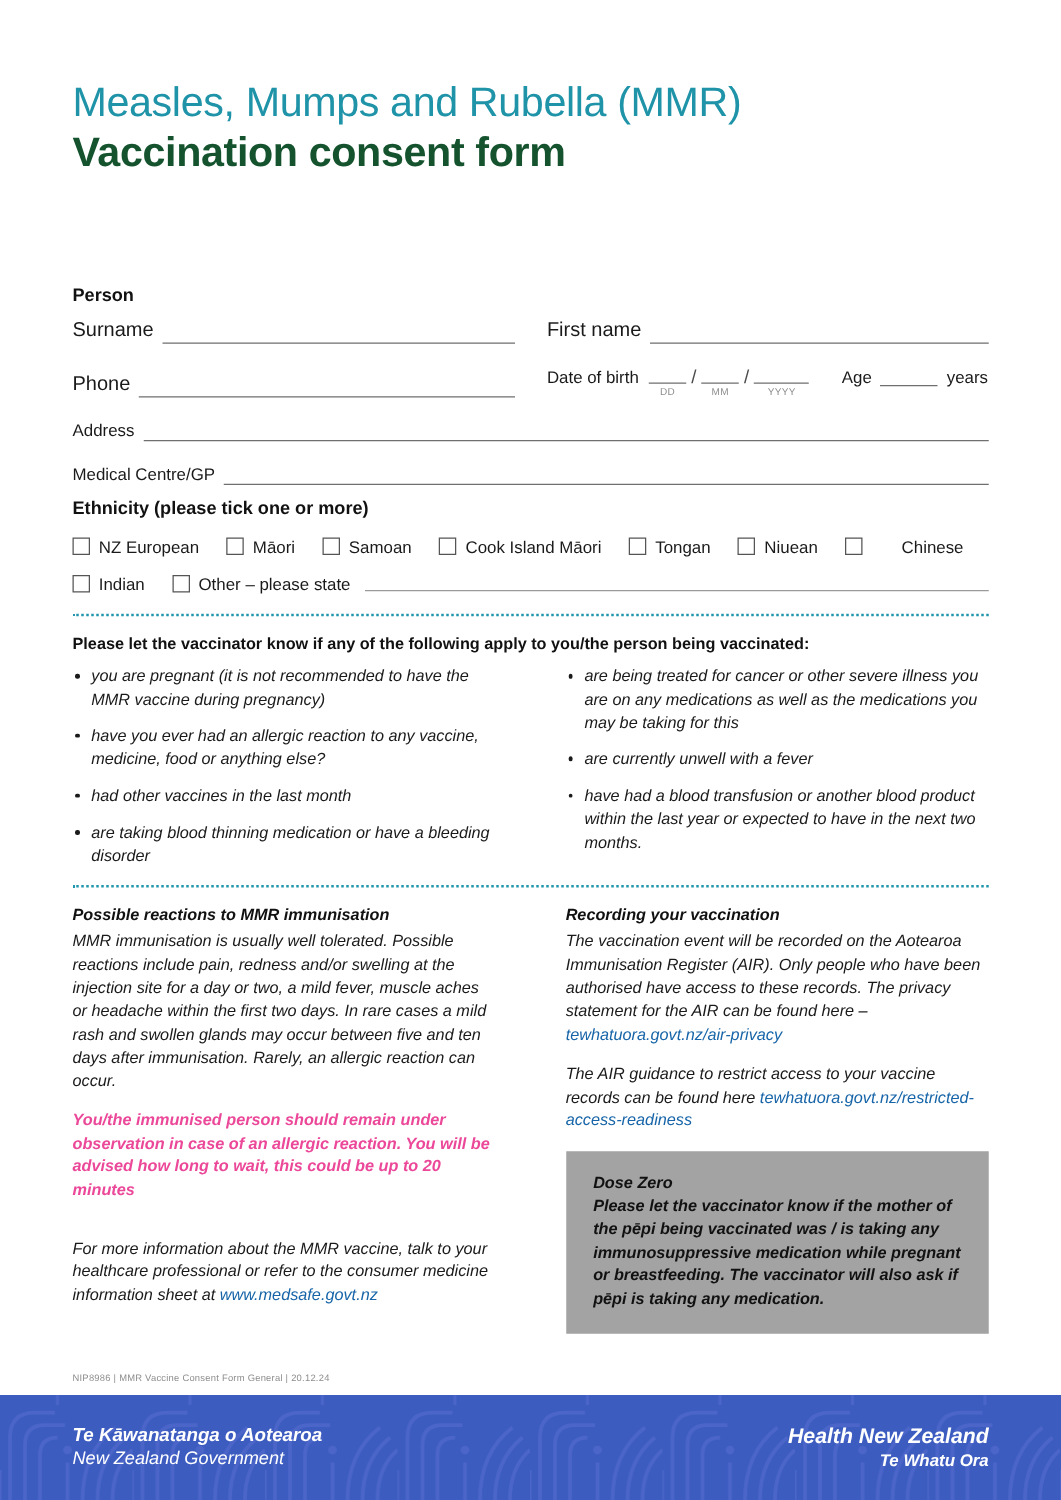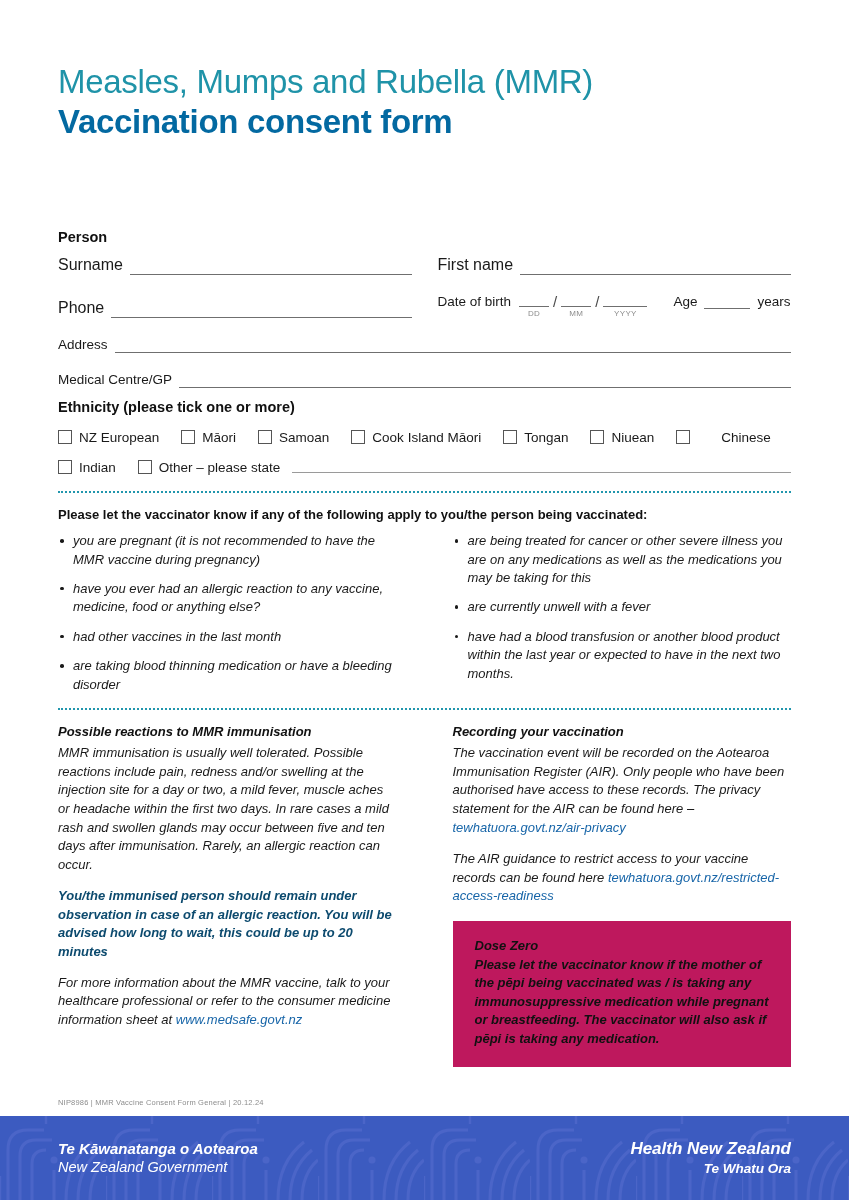--- a/index.html
+++ b/index.html
@@ -30,21 +30,21 @@
     font-size: 33px;
     font-weight: 400;
     color: #1f93a8;
     letter-spacing: -0.3px;
     line-height: 1.22;
     white-space: nowrap;
   }
   .title-line2 {
     font-size: 33px;
     font-weight: 700;
-    color: #0369a1;
+    color: #14532d;
     letter-spacing: -0.3px;
     line-height: 1.22;
     white-space: nowrap;
   }
 
   
   .content {
     padding: 0 58px;
     margin-top: 86px;
     flex: 1 1 auto;
@@ -232,32 +232,32 @@
     font-size: 13px;
     line-height: 1.43;
     color: #1a1a1a;
     margin-bottom: 13px;
   }
   p.body-text:last-child { margin-bottom: 0; }
   p.bold-text {
     font-size: 13px;
     line-height: 1.43;
     font-weight: 700;
-    color: #0c4a6e;
-    margin-bottom: 12px;
+    color: #ec4899;
+    margin-bottom: 28px;
   }
   .link {
     color: #1765a8;
     text-decoration: none;
     word-break: break-word;
   }
 
   
   .dose-box {
-    background: #be185d;
+    background: #a3a3a3;
     padding: 17px 20px 19px 22px;
     margin-top: 15px;
   }
   .dose-title {
     font-size: 13px;
     font-weight: 700;
     color: #111;
     margin-bottom: 3px;
   }
   .dose-text {

